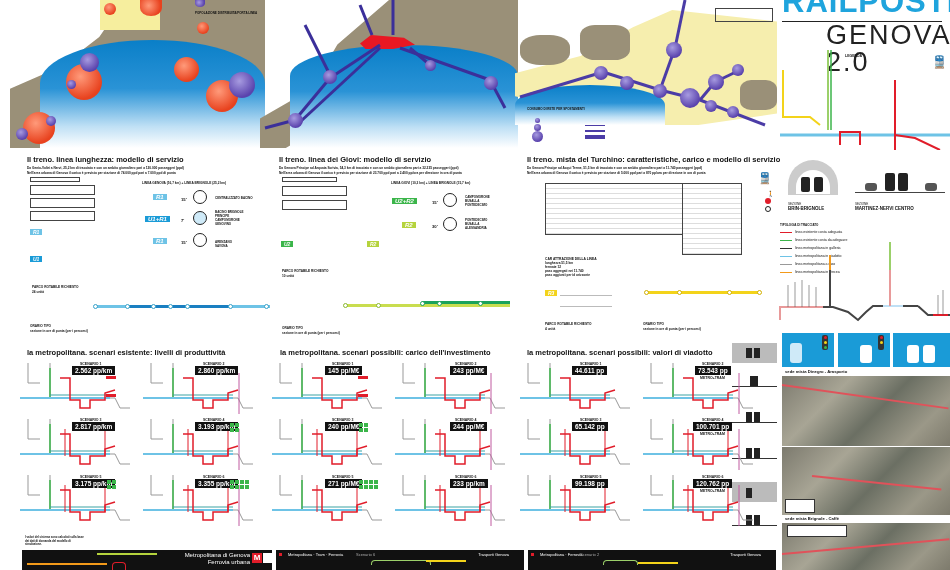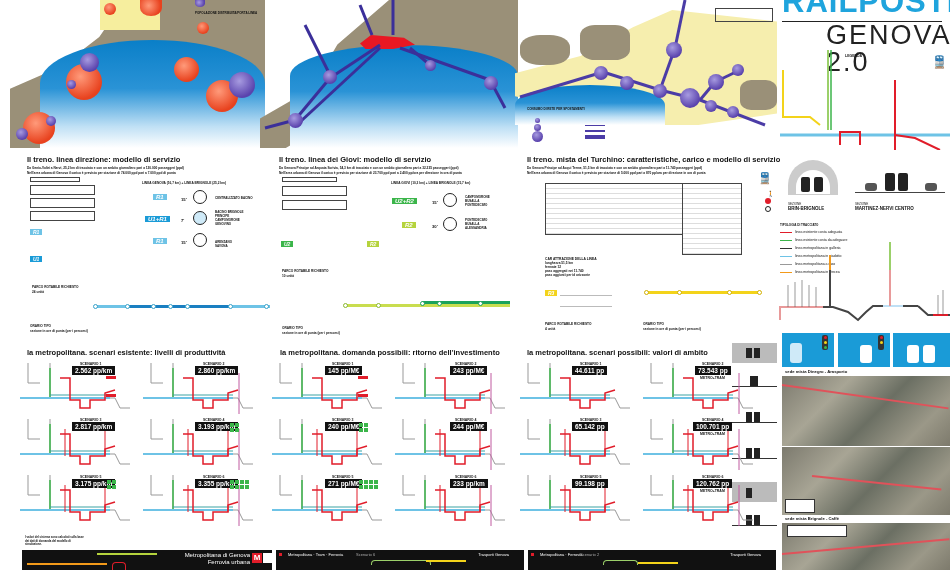--- a/index.html
+++ b/index.html
@@ -242,21 +242,21 @@
   <div class="abs" style="left:0;top:118px;width:45px;height:0.6px;background:#333"></div>
   <div class="abs" style="left:14px;top:108px;width:6px;height:10px;background:#222"></div>
   <div class="abs" style="left:22px;top:108px;width:6px;height:10px;background:#222"></div>
   <div class="abs" style="left:0;top:142px;width:45px;height:20px;background:#bbb"></div>
   <div class="abs" style="left:14px;top:148px;width:6px;height:10px;background:#222"></div>
   <div class="abs" style="left:0;top:185px;width:45px;height:0.6px;background:#333"></div>
   <div class="abs" style="left:14px;top:175px;width:6px;height:10px;background:#222"></div>
   <div class="abs" style="left:22px;top:175px;width:6px;height:10px;background:#222"></div>
 </div>
 
-<div class="abs sec-title" style="left:27px;top:155px;">Il treno. linea direzione: modello di servizio</div>
+<div class="abs sec-title" style="left:27px;top:155px;">Il treno. linea lunghezza: modello di servizio</div>
 <div class="abs sub" style="left:27px;top:165px;font-size:3.2px;">Da Genio-Voltri a Nervi, 25,2 km di tracciato e con un ambito giornaliero pari a 120.000 passeggeri (ppd)</div>
 <div class="abs sub" style="left:27px;top:170px;font-size:3.2px;">Nell'area urbana di Genova il carico è previsto per stazione di 74.000 ppd pari a 7.000 ppd di punta</div>
 <div class="tbl" style="left:30px;top:177px;width:50px;height:5px;"></div>
 <div class="tbl" style="left:30px;top:185px;width:65px;height:10px;"></div>
 <div class="tbl" style="left:30px;top:198px;width:65px;height:10px;"></div>
 <div class="tbl" style="left:30px;top:211px;width:65px;height:10px;"></div>
 <div class="abs sub" style="left:142px;top:180px;font-size:3.2px;">LINEA GENOVA (16,7 km) + LINEA BRIGNOLE (25,2 km)</div>
 <div class="abs badge" style="left:153px;top:194px;background:#6ec3e6;">R1</div>
 <div class="abs sub" style="left:181px;top:197px;">15'</div>
 <div class="abs" style="left:193px;top:190px;width:14px;height:14px;border:1px solid #222;border-radius:50%"></div>
@@ -335,23 +335,23 @@
 <div class="line" style="left:646px;top:291px;width:113px;background:#f3d31a;"></div>
 <div class="st" style="left:644px;top:290px;border-color:#d1b000"></div>
 <div class="st" style="left:677px;top:290px;border-color:#d1b000"></div>
 <div class="st" style="left:727px;top:290px;border-color:#d1b000"></div>
 <div class="st" style="left:757px;top:290px;border-color:#d1b000"></div>
 <div class="abs sub" style="left:643px;top:321px;font-size:3.2px;">ORARIO TIPO</div>
 <div class="abs sub" style="left:643px;top:326px;font-size:3.2px;">sezione in ore di punta (per i percorsi)</div>
 
 <div class="abs sec-title" style="left:27px;top:348px;">la metropolitana. scenari esistente: livelli di produttività</div>
 
-<div class="abs sec-title" style="left:280px;top:348px;">la metropolitana. domanda possibili: ritorno dell'investimento</div>
-
-<div class="abs sec-title" style="left:527px;top:348px;">la metropolitana. scenari possibili: valori di ambito</div>
+<div class="abs sec-title" style="left:280px;top:348px;">la metropolitana. scenari possibili: carico dell'investimento</div>
+
+<div class="abs sec-title" style="left:527px;top:348px;">la metropolitana. scenari possibili: valori di viadotto</div>
 
 <div id="scen-host">
     <svg width="115" height="56" class="abs" style="left: 20px; top: 358px;">
       <polyline points="8,5 8,25 20,25" stroke="#999" stroke-width="1" fill="none"></polyline>
       <polyline points="30,5 30,40 95,40 100,50 110,50" stroke="#999" stroke-width="1" fill="none"></polyline>
       <polyline points="30,10 30,40" stroke="#3bb54a" stroke-width="1.5" fill="none"></polyline>
       <polyline points="0,40 90,40" stroke="#6ec3e6" stroke-width="2" fill="none"></polyline>
       <polyline points="30,37 90,37" stroke="#3aa3a3" stroke-width="1" fill="none"></polyline>
       <polyline points="40,20 50,20 50,42 60,42 60,50 70,50 70,42 85,42 85,35 95,32" stroke="#e11d2a" stroke-width="1.5" fill="none"></polyline>
     </svg>

